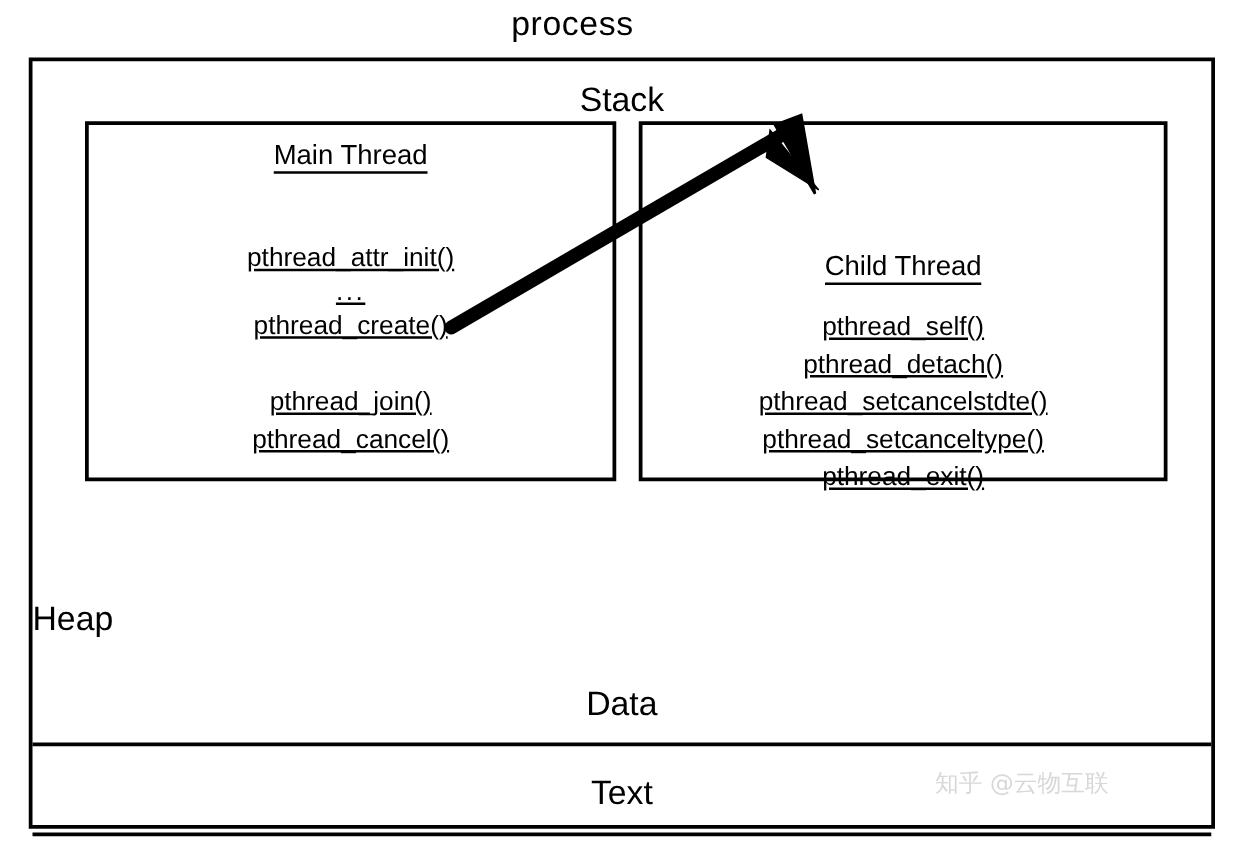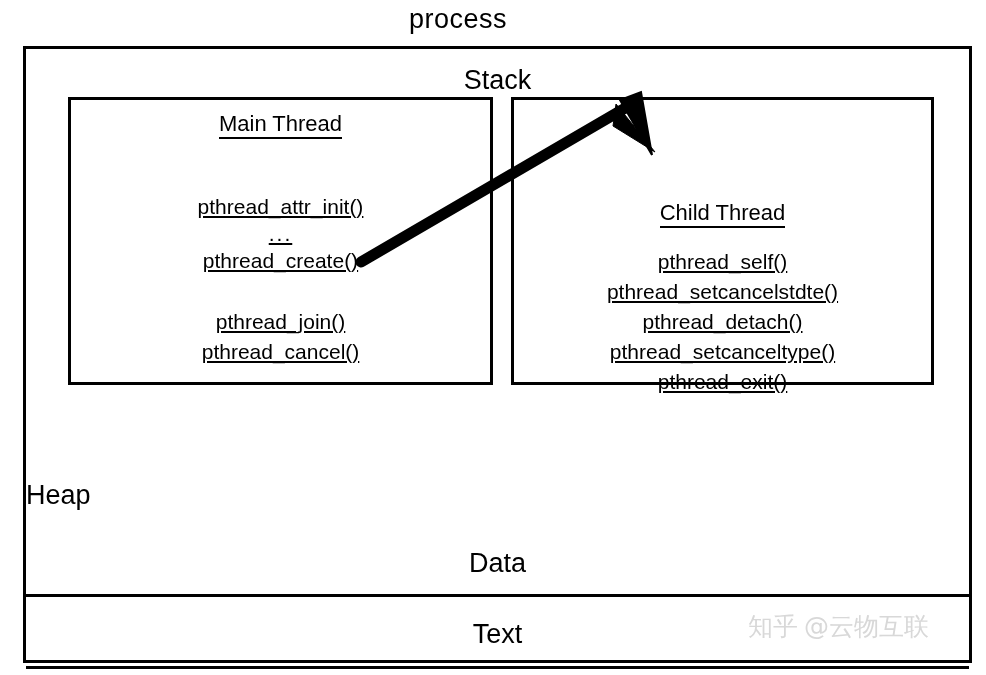--- a/index.html
+++ b/index.html
@@ -169,21 +169,21 @@
     width: 986px;
     height: 675px;
     pointer-events: none;
   }
 
   
   .watermark {
     position: absolute;
     left: 748px;
     top: 612px;
-    font-size: 25px;
+    font-size: 19px;
     line-height: 30px;
     color: #d8d8d8;
     white-space: nowrap;
     font-family: "DejaVu Sans", sans-serif;
   }
   .watermark .wm-mark { margin-right: 6px; }
 </style>
 </head>
 <body>
 
@@ -211,22 +211,22 @@
           <span class="call-line">pthread_cancel()</span>
         </div>
       </div>
 
       <div class="thread-box child">
         <div class="thread-title">
           <span>Child Thread</span>
         </div>
         <div class="call-list group-a">
           <span class="call-line">pthread_self()</span>
+          <span class="call-line">pthread_detach()</span>
           <span class="call-line">pthread_setcancelstdte()</span>
-          <span class="call-line">pthread_detach()</span>
           <span class="call-line">pthread_setcanceltype()</span>
           <span class="call-line">pthread_exit()</span>
         </div>
       </div>
 
       <div class="heap-label">Heap</div>
     </div>
 
     <div class="segment data">
       <div class="segment-label">Data</div>

